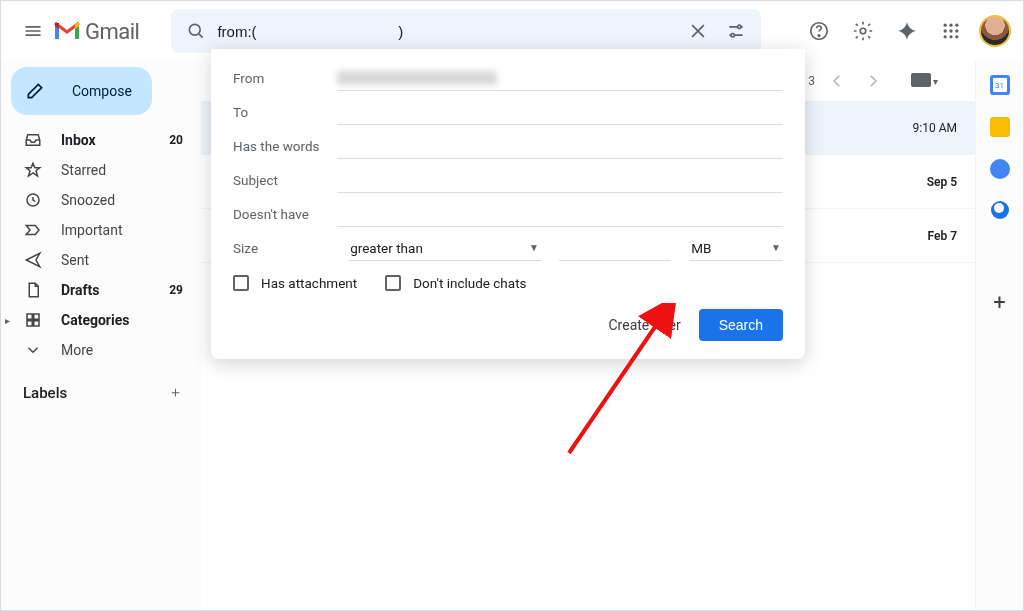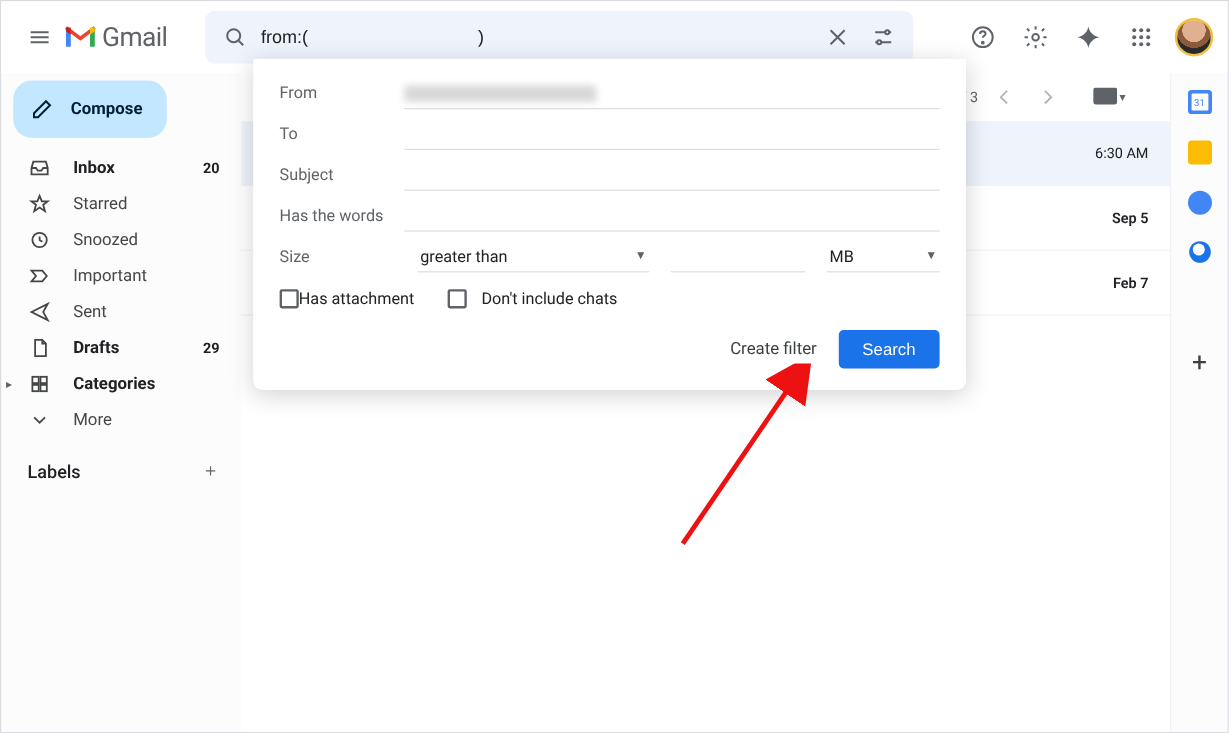--- a/index.html
+++ b/index.html
@@ -15,21 +15,21 @@
   .search-box .sicon, .search-box .xicon, .search-box .tuneicon { width:38px; height:38px; display:flex; align-items:center; justify-content:center; color:#5f6368; cursor:pointer; border-radius:50%;}
   .search-box input { flex:1; border:none; background:transparent; outline:none; font-size:15px; color:#202124; }
   .spacer { flex:1; }
   .hicons { display:flex; align-items:center; gap:4px; }
   .hicon { width:40px; height:40px; display:flex; align-items:center; justify-content:center; color:#5f6368; cursor:pointer; border-radius:50%;}
   .avatar { width:32px; height:32px; border-radius:50%; background:radial-gradient(circle at 50% 30%, #e0b090 0 40%, #8b5a3c 41% 60%, #2a2a2a 61% 100%); border:2px solid #f1bf42; margin-left:4px; cursor:pointer;}
 
   
   .body { display:flex; height: calc(611px - 60px); }
   .sidebar { width: 200px; padding: 6px 0; }
-  .compose { margin: 0 0 10px 10px; height:48px; border-radius:16px; background:#c2e7ff; display:inline-flex; align-items:center; padding:0 20px 0 14px; gap:14px; cursor:pointer; font-size:14px; font-weight:700; color:#001d35;}
+  .compose { margin: 0 0 10px 10px; height:48px; border-radius:16px; background:#c2e7ff; display:inline-flex; align-items:center; padding:0 20px 0 14px; gap:27px; cursor:pointer; font-size:14px; font-weight:400; color:#001d35;}
   .navlist { list-style:none; margin:0; padding:0; }
   .navitem { height:30px; display:flex; align-items:center; padding:0 18px 0 22px; cursor:pointer; color:#444746; border-radius:0 16px 16px 0; gap:18px; }
   .navitem .nicon { width:20px; display:flex; align-items:center; justify-content:center; color:#444746;}
   .navitem .nlabel { flex:1; font-size:14px; }
   .navitem .ncount { font-size:12px; color:#444746; }
   .navitem.bold .nlabel, .navitem.bold .ncount { font-weight:700; color:#202124; }
   .catrow { position:relative; }
   .catrow .caret { position:absolute; left:4px; font-size:10px; color:#5f6368;}
   .labels-hdr { padding: 18px 18px 8px 22px; display:flex; align-items:center; justify-content:space-between; font-size:15px; font-weight:500; color:#202124;}
   .labels-hdr .plus { color:#5f6368; cursor:pointer;}
@@ -264,21 +264,21 @@
       <div style="position:relative; width:50px; display:flex; align-items:center;">
         <svg width="20" height="16" viewBox="0 0 20 16">
             <rect x="0" y="0" width="20" height="14" rx="2" fill="#5f6368"></rect>
           </svg>
         <span style="font-size:10px;color:#5f6368;margin-left:2px;">▾</span>
       </div>
     </div>
     <div class="rows" id="rows">
         <div class="row hl">
           <div class="blur"></div>
-          <div class="date">6:30 AM</div>
+          <div class="date">9:10 AM</div>
         </div>
         <div class="row">
           <div class="blur"></div>
           <div class="date">Sep 5</div>
         </div>
         <div class="row">
           <div class="blur"></div>
           <div class="date">Feb 7</div>
         </div>
       </div>
@@ -299,43 +299,47 @@
     <div class="albl">From</div>
     <div style="flex:1;border-bottom:1px solid #dadce0;height:26px;display:flex;align-items:center;">
       <div class="blurval"></div>
     </div>
   </div>
   <div class="adv-row">
     <div class="albl">To</div>
     <input class="afld" style="">
   </div>
   <div class="adv-row">
+    <div class="albl">Has the words</div>
+    <input class="afld" style="">
+  </div>
+  <div class="adv-row">
     <div class="albl">Subject</div>
     <input class="afld" style="">
   </div>
   <div class="adv-row">
-    <div class="albl">Has the words</div>
+    <div class="albl">Doesn't have</div>
     <input class="afld" style="">
   </div>
   <div class="adv-row adv-size">
     <div class="albl">Size</div>
     <div class="sel s1">
         <span>greater than</span>
         <span style="font-size:10px;color:#5f6368;">▼</span>
       </div>
     <div class="sel s2">
         <span></span>
       </div>
     <div class="sel s3">
         <span>MB</span>
         <span style="font-size:10px;color:#5f6368;">▼</span>
       </div>
   </div>
   <div class="adv-checks">
-    <div style="display:flex;align-items:center;gap:0;">
+    <div style="display:flex;align-items:center;gap:12px;">
       <div class="cb"></div>
       <span>Has attachment</span>
     </div>
     <div style="display:flex;align-items:flex-end;gap:12px;">
       <div class="cb"></div>
       <span>Don't include chats</span>
     </div>
   </div>
   <div class="adv-actions">
     <span class="linkbtn">Create filter</span>

